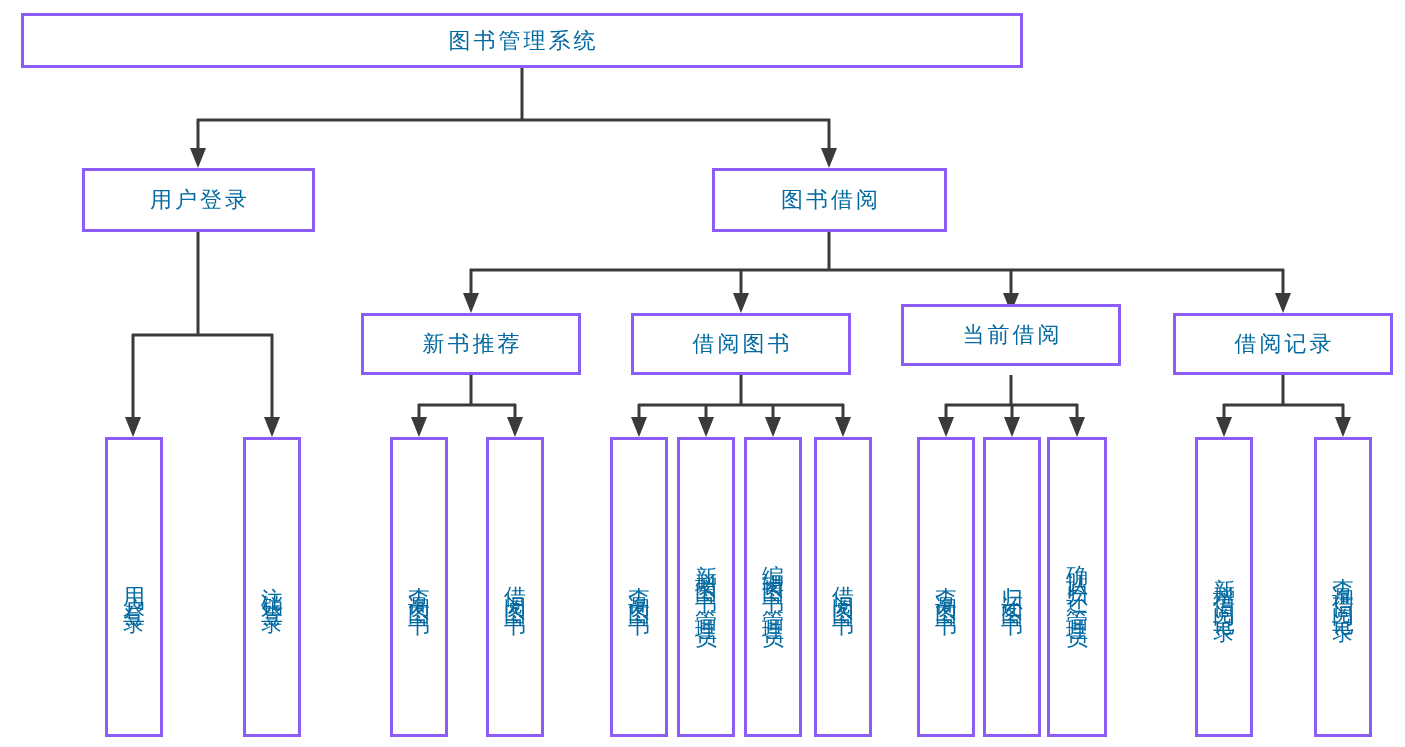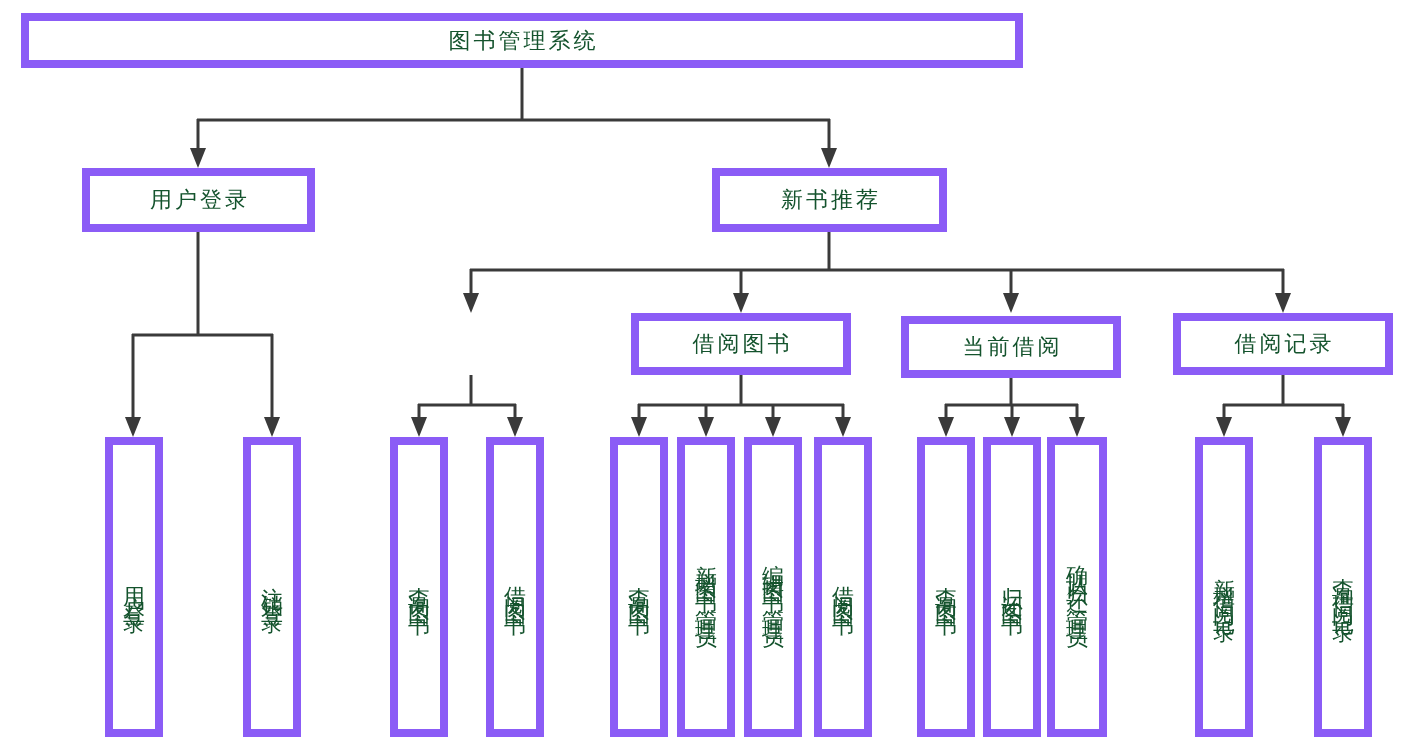--- a/index.html
+++ b/index.html
@@ -26,26 +26,26 @@
   .connector-layer line {
     stroke: #3a3a3a;
     stroke-width: 3;
   }
   .connector-layer polygon {
     fill: #3a3a3a;
   }
   .node {
     position: absolute;
     box-sizing: border-box;
-    border: 8px solid #8b5cf6;
+    border: 3px solid #8b5cf6;
     background: #ffffff;
     display: flex;
     align-items: center;
     justify-content: center;
-    color: #14532d;
+    color: #0369a1;
     font-size: 22px;
     letter-spacing: 3px;
     text-indent: 3px;
     z-index: 2;
     white-space: nowrap;
     text-align: right;
   }
   .node.vertical {
     writing-mode: vertical-rl;
     letter-spacing: 9px;
@@ -54,21 +54,21 @@
     line-height: 1;
   }
   
   .n-root          { left: 21px;   top: 13px;  width: 1002px; height: 55px; }
   
   .n-user-login    { left: 82px;   top: 168px; width: 233px;  height: 64px; }
   .n-book-mgmt     { left: 712px;  top: 168px; width: 235px;  height: 64px; }
   
   .n-new-book      { left: 361px;  top: 313px; width: 220px;  height: 62px; }
   .n-book-borrow   { left: 631px;  top: 313px; width: 220px;  height: 62px; }
-  .n-cur-borrow    { left: 901px;  top: 316px; width: 220px;  height: 62px; }
+  .n-cur-borrow    { left: 901px;  top: 304px; width: 220px;  height: 62px; }
   .n-borrow-rec    { left: 1173px; top: 313px; width: 220px;  height: 62px; }
   
   .leaf            { top: 437px; height: 300px; width: 58px; }
   .n-ul-0 { left: 105px; }
   .n-ul-1 { left: 243px; }
   .n-nb-0 { left: 390px; }
   .n-nb-1 { left: 486px; }
   .n-bb-0 { left: 610px; }
   .n-bb-1 { left: 677px; }
   .n-bb-2 { left: 744px; }
@@ -167,22 +167,23 @@
       <line x1="1224" y1="404" x2="1224" y2="419"></line>
       <polygon points="1216,417 1232,417 1224,437"></polygon>
       <line x1="1343" y1="404" x2="1343" y2="419"></line>
       <polygon points="1335,417 1351,417 1343,437"></polygon>
     </g>
   </svg>
 
   <div class="node n-root">图书管理系统</div>
 
   <div class="node n-user-login">用户登录</div>
-  <div class="node n-book-mgmt">新书推荐</div>
-
+  <div class="node n-book-mgmt">图书借阅</div>
+
+  <div class="node n-new-book">新书推荐</div>
   <div class="node n-book-borrow">借阅图书</div>
   <div class="node n-cur-borrow">当前借阅</div>
   <div class="node n-borrow-rec">借阅记录</div>
 
   <div class="node vertical leaf n-ul-0">用户登录</div>
   <div class="node vertical leaf n-ul-1">注销登录</div>
 
   <div class="node vertical leaf n-nb-0">查询图书</div>
   <div class="node vertical leaf n-nb-1">借阅图书</div>
 

